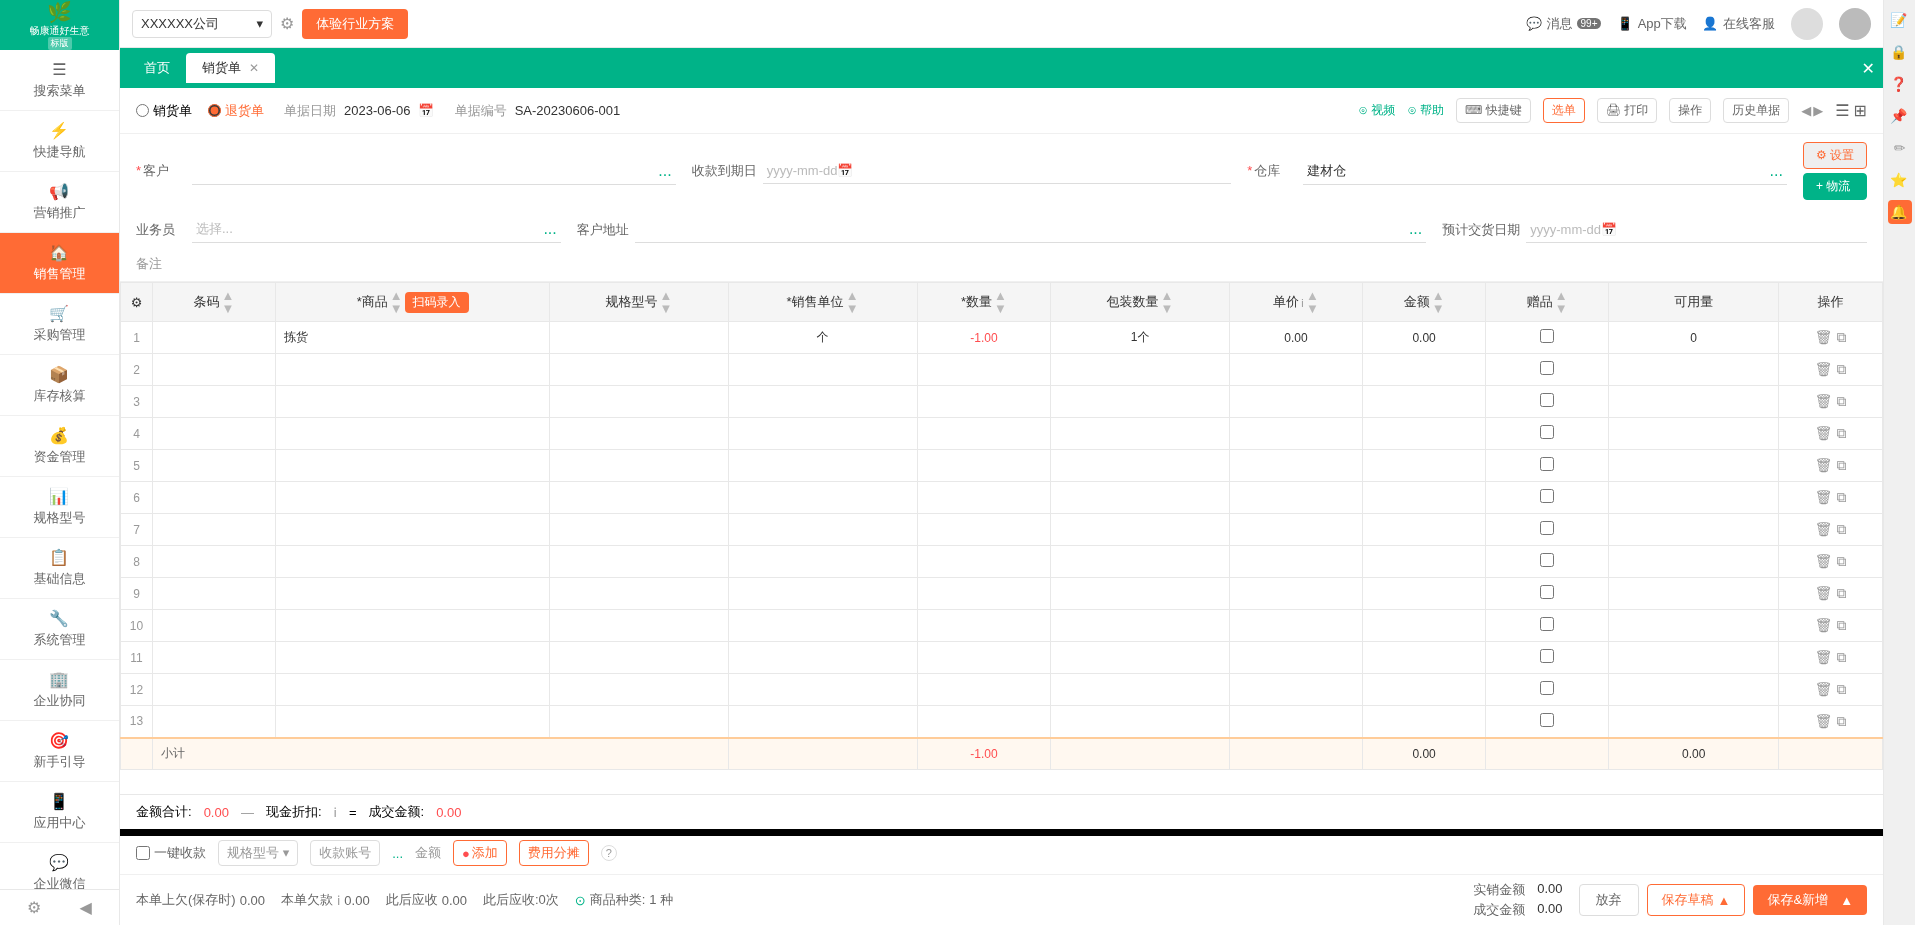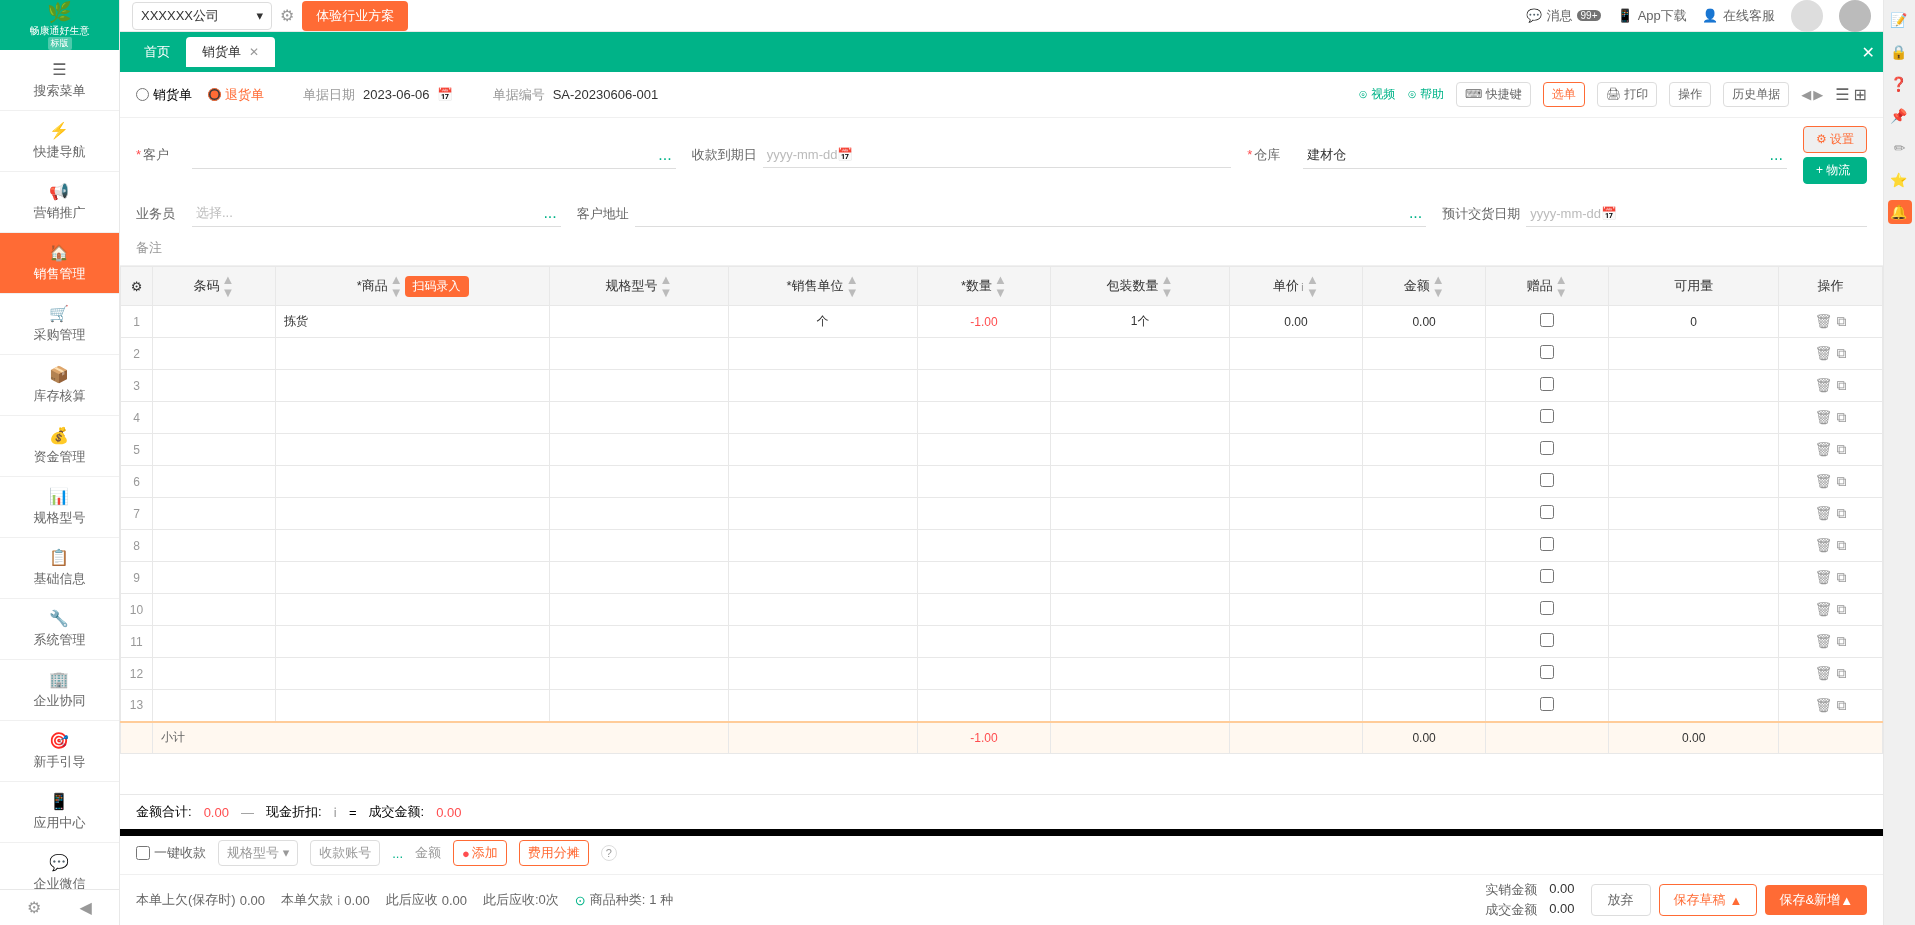--- a/index.html
+++ b/index.html
@@ -13,21 +13,21 @@
     .sidebar-item { display: flex; flex-direction: column; align-items: center; justify-content: center; padding: 10px 4px; cursor: pointer; color: #666; font-size: 11px; border-bottom: 1px solid #f0f0f0; gap: 3px; }
     .sidebar-item.active { background: #ff6b35; color: #fff; border-radius: 0; }
     .sidebar-item .icon { font-size: 16px; }
     .sidebar-bottom { border-top: 1px solid #e8e8e8; display: flex; justify-content: space-around; padding: 8px; }
     .sidebar-bottom-icon { cursor: pointer; color: #999; font-size: 16px; }
 
     
     .main { flex: 1; display: flex; flex-direction: column; overflow: hidden; }
 
     
-    .top-header { height: 32px; background: #fff; display: flex; align-items: center; justify-content: space-between; padding: 0 12px; border-bottom: 1px solid #e8e8e8; flex-shrink: 0; }
+    .top-header { height: 48px; background: #fff; display: flex; align-items: center; justify-content: space-between; padding: 0 12px; border-bottom: 1px solid #e8e8e8; flex-shrink: 0; }
     .top-header-left { display: flex; align-items: center; gap: 8px; }
     .company-select { display: flex; align-items: center; gap: 4px; border: 1px solid #ddd; border-radius: 4px; padding: 4px 8px; cursor: pointer; min-width: 140px; justify-content: space-between; }
     .company-select span { color: #333; }
     .settings-icon { color: #999; cursor: pointer; font-size: 16px; }
     .trial-btn { background: #ff6b35; color: #fff; border: none; border-radius: 4px; padding: 6px 14px; cursor: pointer; font-size: 13px; }
     .top-header-right { display: flex; align-items: center; gap: 16px; }
     .header-action { display: flex; align-items: center; gap: 4px; color: #666; cursor: pointer; font-size: 12px; }
     .badge { background: #737373; color: #fff; border-radius: 10px; font-size: 10px; padding: 0 4px; min-width: 16px; text-align: center; }
     .user-avatar { width: 32px; height: 32px; border-radius: 50%; background: #ddd; }
 
@@ -36,21 +36,21 @@
     .tab-item { display: flex; align-items: center; gap: 4px; padding: 6px 16px; cursor: pointer; color: rgba(255,255,255,0.8); font-size: 13px; border-radius: 4px 4px 0 0; }
     .tab-item.home { color: #fff; }
     .tab-item.active { background: #fff; color: #333; }
     .tab-close { cursor: pointer; color: #999; font-size: 12px; margin-left: 4px; }
     .tab-bar-close { position: absolute; right: 8px; color: #fff; cursor: pointer; font-size: 16px; }
     .form-header { display: flex; align-items: center; padding: 10px 16px; border-bottom: 1px solid #f0f0f0; gap: 20px; }
     .radio-group { display: flex; align-items: center; gap: 16px; }
     .radio-item { display: flex; align-items: center; gap: 4px; cursor: pointer; }
     .radio-item input[type=radio] { accent-color: #ff6b35; }
     .form-header-info { display: flex; align-items: center; gap: 8px; }
-    .form-header-label { color: #999; margin-left: 19px; }
+    .form-header-label { color: #999; }
     .form-header-value { color: #333; font-weight: 500; }
     .form-header-actions { margin-left: auto; display: flex; align-items: center; gap: 12px; }
     .action-link { color: #00b388; cursor: pointer; font-size: 12px; display: flex; align-items: center; gap: 2px; }
     .action-btn { border: 1px solid #ddd; background: #fff; border-radius: 4px; padding: 3px 8px; cursor: pointer; font-size: 12px; color: #666; display: flex; align-items: center; gap: 2px; }
     .nav-arrows { display: flex; gap: 2px; }
     .nav-arrow { cursor: pointer; color: #999; }
     .view-icons { display: flex; gap: 4px; }
     .view-icon { cursor: pointer; color: #666; font-size: 16px; }
 
     .form-row { display: flex; padding: 8px 16px; gap: 16px; align-items: center; }
@@ -92,21 +92,21 @@
     .add-btn { background: #fff; border: 1px solid #ff6b35; color: #ff6b35; border-radius: 4px; padding: 3px 8px; cursor: pointer; display: flex; align-items: center; gap: 2px; }
     .expense-btn { background: #fff; border: 1px solid #ff6b35; color: #ff6b35; border-radius: 4px; padding: 3px 8px; cursor: pointer; }
     .footer-summary { display: flex; align-items: center; justify-content: space-between; padding: 6px 16px; border-top: 1px solid #f0f0f0; }
     .footer-stats { display: flex; gap: 16px; }
     .stat-item { display: flex; align-items: center; gap: 4px; color: #666; font-size: 12px; }
     .footer-right { display: flex; align-items: center; gap: 8px; }
     .footer-amounts { display: flex; flex-direction: column; gap: 2px; margin-right: 8px; text-align: right; }
     .amount-row { display: flex; justify-content: space-between; gap: 12px; color: #666; font-size: 12px; }
     .abandon-btn { border: 1px solid #ddd; background: #fff; border-radius: 4px; padding: 6px 16px; cursor: pointer; color: #666; }
     .save-draft-btn { border: 1px solid #ff6b35; background: #fff; color: #ff6b35; border-radius: 4px; padding: 6px 14px; cursor: pointer; display: flex; align-items: center; gap: 4px; }
-    .save-new-btn { background: #ff6b35; color: #fff; border: none; border-radius: 4px; padding: 6px 14px; cursor: pointer; display: flex; align-items: center; gap: 0; }
+    .save-new-btn { background: #ff6b35; color: #fff; border: none; border-radius: 4px; padding: 6px 14px; cursor: pointer; display: flex; align-items: center; gap: 12px; }
 
     
     .right-panel { width: 32px; background: #f0f0f0; display: flex; flex-direction: column; align-items: center; padding: 8px 4px; gap: 8px; border-left: 1px solid #e8e8e8; flex-shrink: 0; }
     .right-panel-icon { width: 24px; height: 24px; display: flex; align-items: center; justify-content: center; cursor: pointer; color: #999; font-size: 14px; border-radius: 4px; }
     .right-panel-icon.orange { background: #ff6b35; color: #fff; }
 
     .content-area { flex: 1; display: flex; flex-direction: column; overflow: hidden; }
 
     .form-section { background: #fff; border-bottom: 1px solid #f0f0f0; }
 

